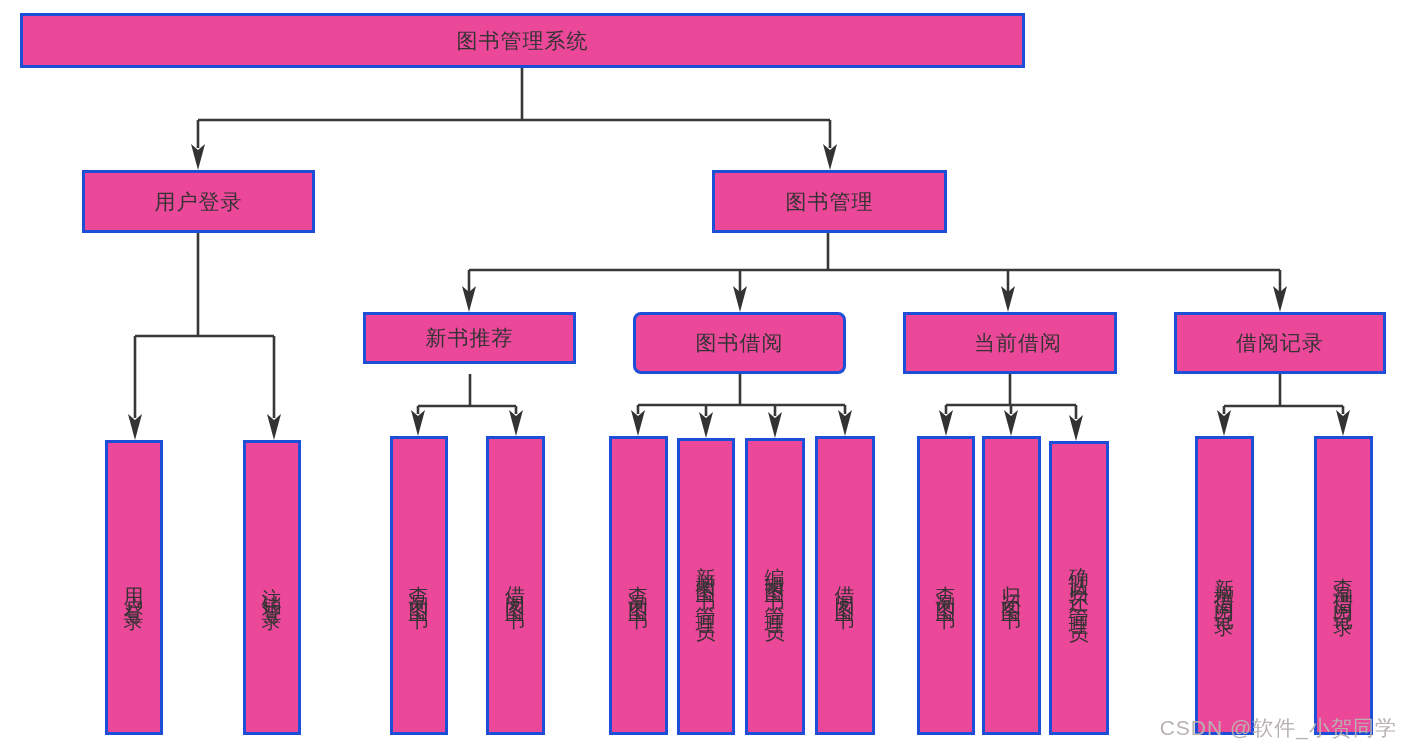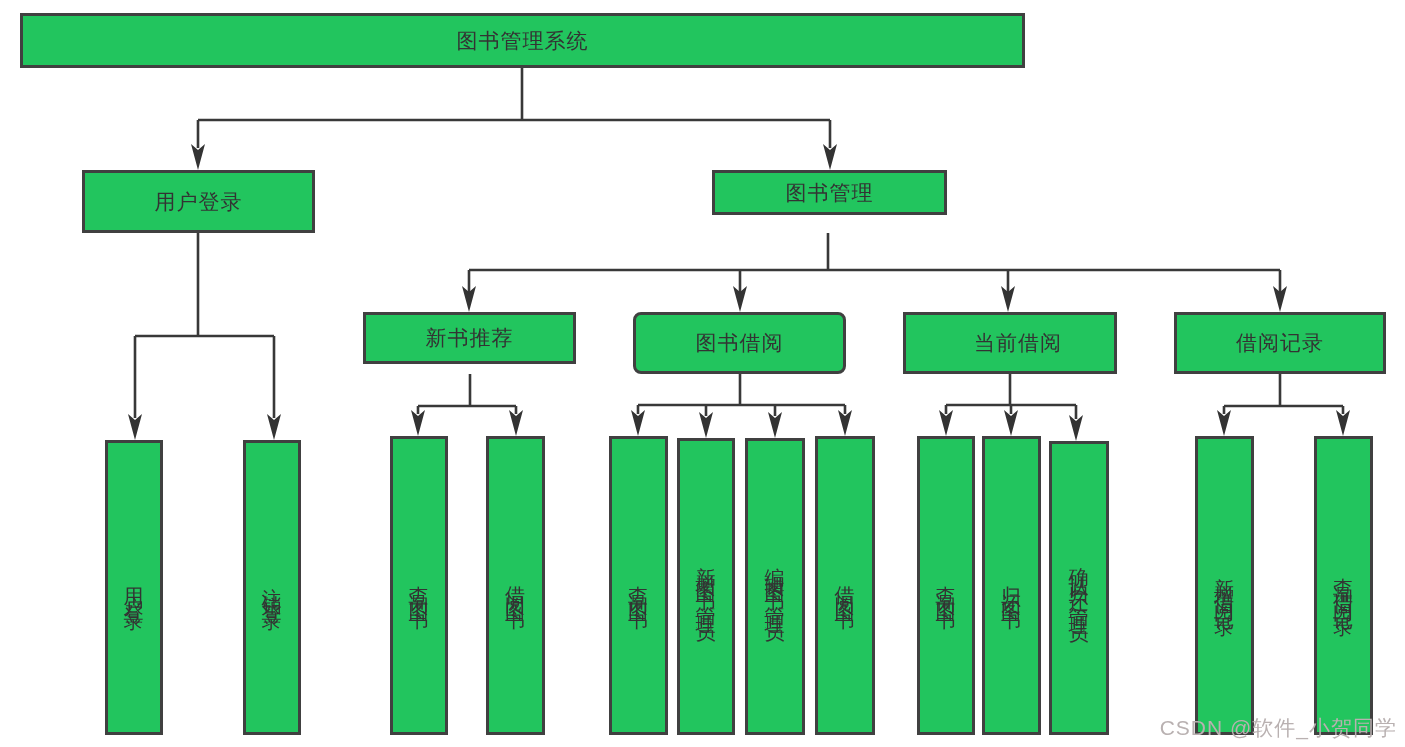--- a/index.html
+++ b/index.html
@@ -13,22 +13,22 @@
   }
   .connectors {
     position: absolute;
     left: 0; top: 0;
     z-index: 3;
     pointer-events: none;
   }
   .node {
     position: absolute;
     box-sizing: border-box;
-    background: #22c55e;
-    border: 3px solid #404040;
+    background: #ec4899;
+    border: 3px solid #1d4ed8;
     color: #333333;
     display: flex;
     align-items: center;
     justify-content: center;
     z-index: 2;
   }
   .h-node {
     font-size: 21px;
     letter-spacing: 1px;
     white-space: nowrap;
@@ -92,21 +92,21 @@
       <polygon points="1004,410 1011,416 1018,410 1011,436"></polygon>
       <polygon points="1069,415 1076,421 1083,415 1076,441"></polygon>
       <polygon points="1217,410 1224,416 1231,410 1224,436"></polygon>
       <polygon points="1336,410 1343,416 1350,410 1343,436"></polygon>
     </g>
   </svg>
 
   <div class="node h-node" style="left:20px; top:13px; width:1005px; height:55px;">图书管理系统</div>
 
   <div class="node h-node" style="left:82px; top:170px; width:233px; height:63px;">用户登录</div>
-  <div class="node h-node" style="left:712px; top:170px; width:235px; height:45px;">图书管理</div>
+  <div class="node h-node" style="left:712px; top:170px; width:235px; height:63px;">图书管理</div>
 
   <div class="node h-node" style="left:363px; top:312px; width:213px; height:52px;text-align:right;">新书推荐</div>
   <div class="node h-node" style="left:633px; top:312px; width:213px; height:62px;border-radius:8px;">图书借阅</div>
   <div class="node h-node" style="left:903px; top:312px; width:214px; height:62px;padding-left:16px;">当前借阅</div>
   <div class="node h-node" style="left:1174px; top:312px; width:212px; height:62px;">借阅记录</div>
 
   <div class="node leaf" style="left:105px; top:440px; width:58px; height:295px;">用户登录</div>
   <div class="node leaf" style="left:243px; top:440px; width:58px; height:295px;">注销登录</div>
 
   <div class="node leaf" style="left:390px; top:436px; width:58px; height:299px;">查询图书</div>

